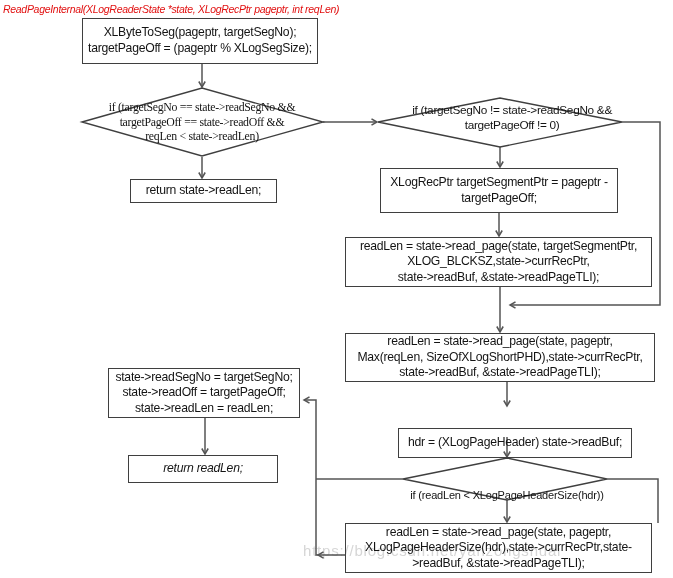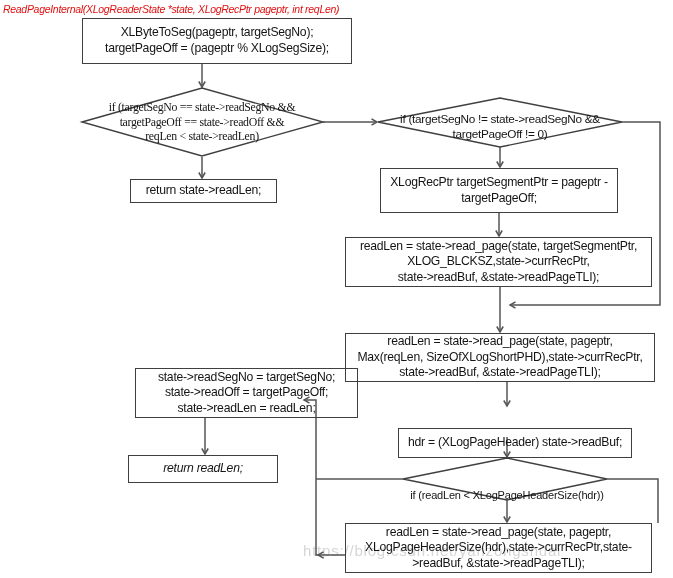--- a/index.html
+++ b/index.html
@@ -84,21 +84,21 @@
       <path d="M205,418 V453"></path>
       <path d="M201.8,448.5 L205,454 L208.2,448.5"></path>
     </g>
     <g stroke="#3f3f3f" stroke-width="1.4" fill="#ffffff">
       <polygon points="82,122 202,88 323,122 202,156"></polygon>
       <polygon points="378,122 500,98 622,122 500,147"></polygon>
       <polygon points="403,479 507,458 607,479 507,500"></polygon>
     </g>
   </svg>
 
-  <div class="node box" style="left:82px;top:18px;width:270px;height:46px;">
+  <div class="node box" style="left:82px;top:18px;width:236px;height:46px;">
     <div class="node-label">XLByteToSeg(pageptr, targetSegNo);
 targetPageOff = (pageptr % XLogSegSize);</div>
   </div>
 
   <div class="node box" style="left:130px;top:179px;width:147px;height:24px;">
     <div class="node-label">return state-&gt;readLen;</div>
   </div>
 
   <div class="node box" style="left:380px;top:168px;width:238px;height:45px;">
     <div class="node-label">XLogRecPtr targetSegmentPtr = pageptr -
@@ -120,37 +120,37 @@
   <div class="node box" style="left:398px;top:407px;width:234px;height:30px;margin-top:21px;">
     <div class="node-label">hdr = (XLogPageHeader) state-&gt;readBuf;</div>
   </div>
 
   <div class="node box" style="left:345px;top:523px;width:307px;height:50px;">
     <div class="node-label">readLen = state-&gt;read_page(state, pageptr,
 XLogPageHeaderSize(hdr),state-&gt;currRecPtr,state-
 &gt;readBuf, &amp;state-&gt;readPageTLI);</div>
   </div>
 
-  <div class="node box" style="left:108px;top:368px;width:223px;height:50px;margin-left:27px;">
+  <div class="node box" style="left:108px;top:368px;width:192px;height:50px;">
     <div class="node-label">state-&gt;readSegNo = targetSegNo;
 state-&gt;readOff = targetPageOff;
 state-&gt;readLen = readLen;</div>
   </div>
 
   <div class="node box" style="left:128px;top:455px;width:150px;height:28px;font-style:italic;">
     <div class="node-label">return readLen;</div>
   </div>
 
   <div class="node" style="left:88px;top:96px;width:228px;height:52px;font-family:Liberation Serif, serif;">
     <div class="node-label diamond-label">if (targetSegNo == state-&gt;readSegNo &amp;&amp;
 targetPageOff == state-&gt;readOff &amp;&amp;
 reqLen &lt; state-&gt;readLen)</div>
   </div>
 
-  <div class="node" style="left:388px;top:110px;width:224px;height:34px;">
+  <div class="node" style="left:388px;top:101px;width:224px;height:34px;justify-content:flex-end;">
     <div class="node-label diamond-label">if (targetSegNo != state-&gt;readSegNo &amp;&amp;
 targetPageOff != 0)</div>
   </div>
 
   <div class="node" style="left:405px;top:470px;width:204px;height:17px;margin-top:17px;">
     <div class="node-label small-label">if (readLen &lt; XLogPageHeaderSize(hdr))</div>
   </div>
 
 </div>
 

